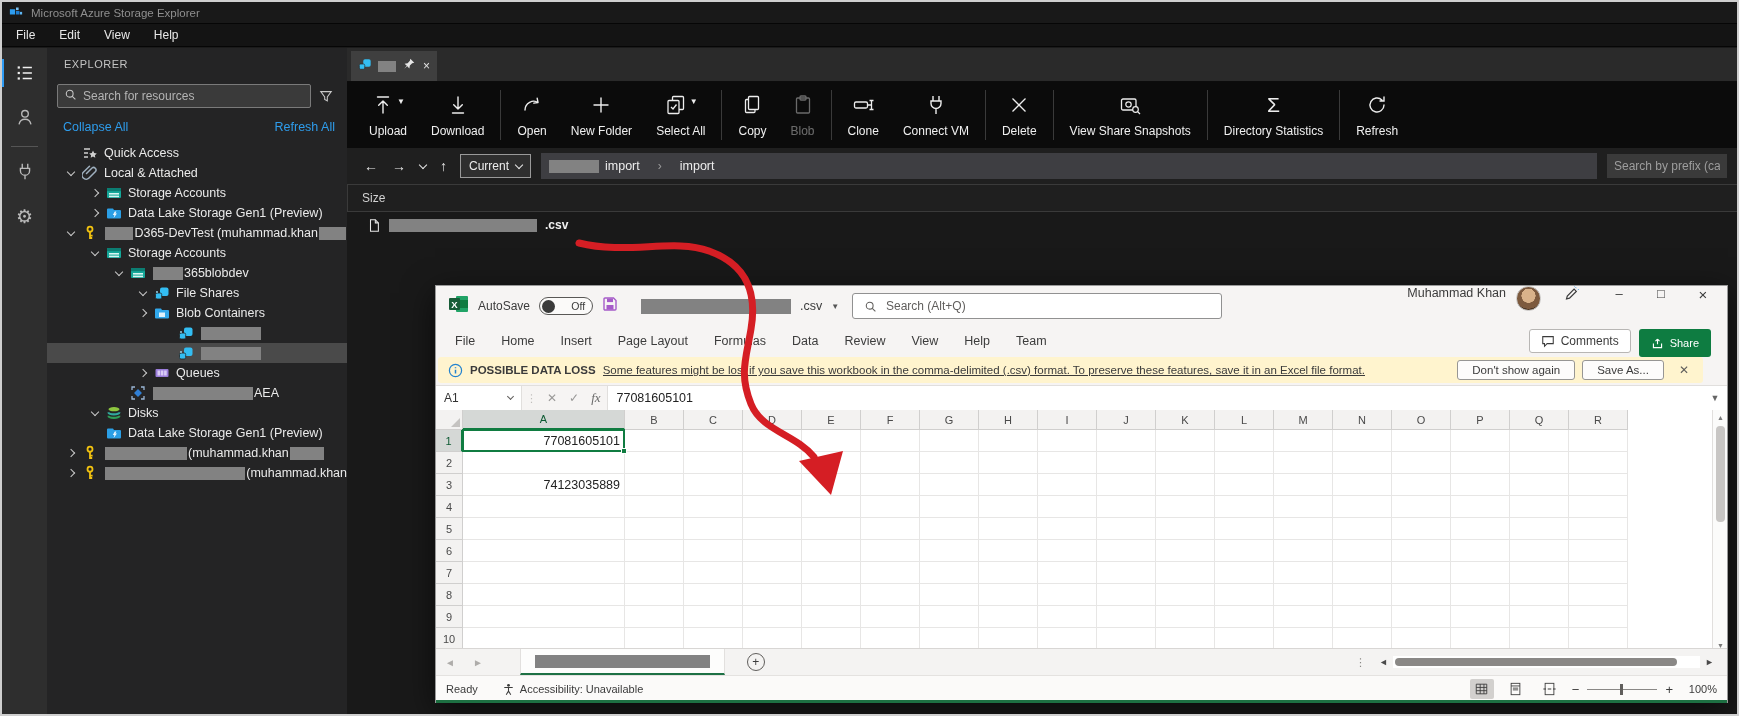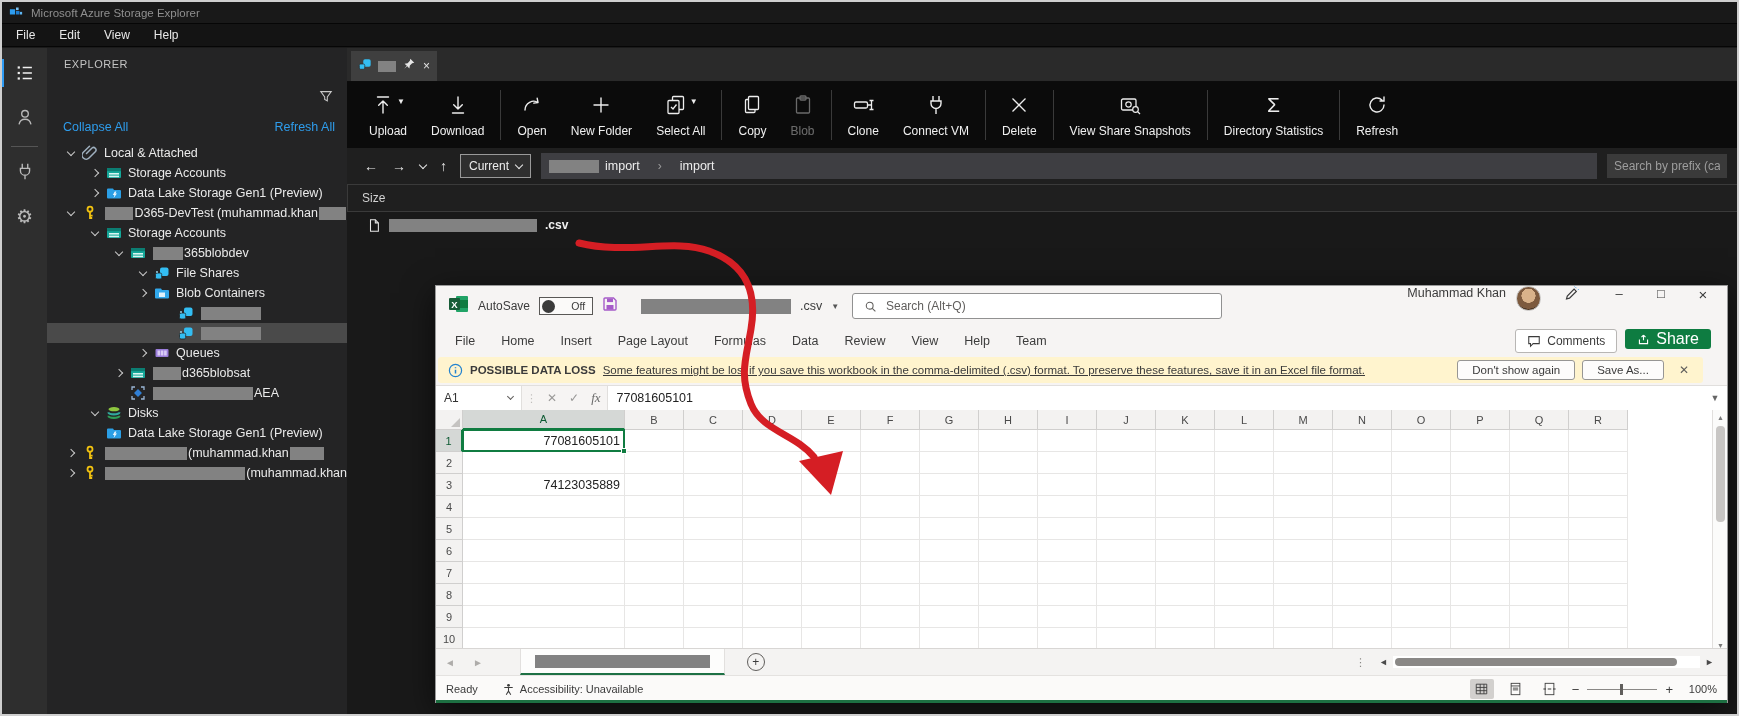--- a/index.html
+++ b/index.html
@@ -70,37 +70,37 @@
   .colsep { width:1px; height:100%; background:#3a3a3a; }
   .nh-size { flex:1; color:#d2d2d2; font-size:12px; padding-left:14px; }
   .filerow { height:26px; display:flex; align-items:center; padding-left:20px; gap:8px; }
   .filerow svg { width:14px; height:15px; }
   .filerow .ext { color:#f0f0f0; font-size:12px; font-weight:700; }
 
   
   .xl { position:absolute; left:433px; top:283px; width:1293px; height:418px; background:#f6f4f3; border:1px solid #9a9a9a; box-shadow:0 8px 30px rgba(0,0,0,.6); }
   .xl-title { position:relative; height:40px; display:flex; align-items:center; gap:9px; padding-left:12px; }
   .xl-title .asl { font-size:12px; color:#3b3b3b; }
-  .pill { width:54px; height:18px; border:1px solid #59585 6; border:1px solid #595856; border-radius:0; background:#fbfaf9; position:relative; cursor:pointer; }
+  .pill { width:54px; height:18px; border:1px solid #59585 6; border:1px solid #595856; border-radius:9px; background:#fbfaf9; position:relative; cursor:pointer; }
   .pill .knob { position:absolute; left:2px; top:1.5px; width:13px; height:13px; border-radius:50%; background:#3b3b3b; }
   .pill .st { position:absolute; right:7px; top:2px; font-size:10.5px; color:#3b3b3b; }
   .doc-ext { font-size:12.5px; color:#3b3b3b; }
   .tcaret2 { font-size:8px; color:#555; }
   .xl-search { position:absolute; left:416px; top:7px; width:370px; height:26px; background:#fff; border:1px solid #919191; border-radius:3px; display:flex; align-items:center; gap:9px; padding:0 11px; color:#605e5c; }
   .xl-search input { flex:1; border:none; outline:none; background:transparent; font-size:12px; color:#605e5c; }
   .xl-search input::placeholder { color:#605e5c; }
   .xl-right { position:absolute; right:14px; top:0; height:40px; display:flex; align-items:flex-start; gap:22px; }
   .xl-right .uname { font-size:12.5px; color:#3b3b3b; }
   .avatar { width:25px; height:25px; border-radius:50%; background:radial-gradient(circle at 50% 38%, #d9b28a 0 38%, #7d5a3e 39% 70%, #4e3826 71%); border:1px solid #c8c6c4; }
   .wctl { font-size:13px; color:#3b3b3b; width:20px; text-align:center; cursor:pointer; }
   .xl-ribbon { height:30px; display:flex; align-items:center; padding-left:6px; position:relative; }
   .rtab { font-size:12.5px; color:#3c3c3c; padding:0 13px; line-height:30px; cursor:pointer; }
   .xl-actions { position:absolute; right:16px; top:3px; display:flex; gap:8px; }
   .btn-comments { height:24px; display:flex; align-items:center; gap:6px; background:#fff; border:1px solid #b8b6b4; border-radius:3px; padding:0 11px; font-size:12px; color:#3b3b3b; cursor:pointer; }
-  .btn-share { height:20px; display:flex; align-items:center; gap:6px; background:#0e7c41; border-radius:3px; padding:0 12px; font-size:16px; color:#fff; cursor:pointer; }
+  .btn-share { height:28px; display:flex; align-items:center; gap:6px; background:#0e7c41; border-radius:3px; padding:0 12px; font-size:11px; color:#fff; cursor:pointer; }
 
   .xl-warn { height:26px; margin:1px 24px 2px 2px; background:#fff4ce; border-radius:3px; display:flex; align-items:center; gap:7px; padding:0 10px; }
   .xl-warn .wt { font-size:11.5px; font-weight:700; color:#3b3b3b; white-space:nowrap; }
   .xl-warn .wm { font-size:11.5px; color:#3b3b3b; text-decoration:underline; white-space:nowrap; overflow:hidden; text-overflow:ellipsis; cursor:pointer; }
   .wbtn { height:20px; background:#fdfcfb; border:1px solid #979694; border-radius:3px; font-size:11.5px; color:#3b3b3b; padding:0 14px; white-space:nowrap; display:flex; align-items:center; cursor:pointer; }
   .xl-warn .wx { font-size:12px; color:#5f5e5c; margin:0 4px 0 8px; cursor:pointer; }
 
   .xl-fbar { height:26px; background:#f6f4f3; border-top:1px solid #e1dfdd; border-bottom:1px solid #d6d4d2; display:flex; align-items:stretch; }
   .namebox { width:86px; background:#fff; display:flex; align-items:center; justify-content:space-between; padding:0 8px; font-size:12px; color:#333; border-right:1px solid #e1dfdd; }
   .fb-dots { display:flex; align-items:center; color:#c0bebc; font-size:11px; padding:0 4px; }
@@ -196,31 +196,48 @@
           <path d="M9 3v5M15 3v5M7 8h10v2.5a5 5 0 0 1-10 0zM12 15.5V20" fill="none" stroke="#b9b9b9" stroke-width="1.5"></path>
         </svg>
       </div>
       <div class="rail-item">
         <span class="gear-glyph">⚙</span>
       </div>
     </div>
 
   <div class="expl">
     <div class="expl-h">EXPLORER</div>
+    <div class="expl-search">
+      <span><svg width="13" height="13" viewBox="0 0 16 16">
+            <circle cx="7" cy="7" r="4.2" fill="none" stroke="#c9c9c9" stroke-width="1.3"></circle>
+            <path d="M10.2 10.2 14 14" stroke="#c9c9c9" stroke-width="1.3"></path>
+          </svg></span>
+      <input placeholder="Search for resources" style="">
+    </div>
     <div class="expl-funnel">
         <svg width="14" height="14" viewBox="0 0 16 16">
           <path d="M2 3h12L9.5 9v4.5l-3-1.5V9z" fill="none" stroke="#c9c9c9" stroke-width="1.2"></path>
         </svg>
       </div>
     <div class="expl-links">
       <span>Collapse All</span>
       <span>Refresh All</span>
     </div>
     <div class="tree" id="tree">
         <div class="trow" style="padding-left: 17px;">
+          <span class="chevbox"></span>
+          <span class="ticon">
+            <svg viewBox="0 0 16 16">
+              <path d="M2 4h6M2 8h4M2 12h4" stroke="#cfcfcf" stroke-width="1.4" fill="none"></path>
+              <path d="M11 5.6l1.2 2.4 2.6.4-1.9 1.8.4 2.6-2.3-1.2-2.3 1.2.4-2.6-1.9-1.8 2.6-.4z" fill="#cfcfcf"></path>
+            </svg>
+          </span>
+          <span>Quick Access</span>
+        </div>
+        <div class="trow" style="padding-left: 17px;">
           <span class="chevbox">
             <span class="chev down"></span>
           </span>
           <span class="ticon">
             <svg viewBox="0 0 16 16">
               <path d="M4.5 8.5 10 3a2.5 2.5 0 0 1 3.5 3.5L7 13a4 4 0 0 1-5.7-5.7L7.5 1.2" fill="none" stroke="#9fb0bf" stroke-width="1.5" stroke-linecap="round"></path>
             </svg>
           </span>
           <span>Local &amp; Attached</span>
         </div>
@@ -346,35 +363,20 @@
           </span>
           <span class="ticon">
             <svg viewBox="0 0 16 16">
               <rect x="1.5" y="4" width="13" height="8" rx="1" fill="#9b7ddb"></rect>
               <rect x="3.5" y="5.5" width="2.6" height="5" fill="#d9ccf5"></rect>
               <rect x="6.8" y="5.5" width="2.6" height="5" fill="#d9ccf5"></rect>
               <rect x="10.1" y="5.5" width="2.6" height="5" fill="#d9ccf5"></rect>
             </svg>
           </span>
           <span>Queues</span>
-        </div>
-        <div class="trow" style="padding-left: 65px;">
-          <span class="chevbox">
-            <span class="chev right"></span>
-          </span>
-          <span class="ticon">
-            <svg viewBox="0 0 16 16">
-              <rect x="1" y="3" width="14" height="10" rx="1" fill="#15a89a"></rect>
-              <rect x="1" y="3" width="14" height="3.2" fill="#0c7d72"></rect>
-              <rect x="3" y="8" width="10" height="1.6" fill="#d8f5f1"></rect>
-              <rect x="3" y="10.6" width="10" height="1.6" fill="#d8f5f1"></rect>
-            </svg>
-          </span>
-          <span class="redact" style="width: 28px; margin: 0px 1px;"></span>
-          <span>d365blobsat</span>
         </div>
         <div class="trow" style="padding-left: 65px;">
           <span class="chevbox"></span>
           <span class="ticon">
             <svg viewBox="0 0 16 16">
               <path d="M5 2H2v3M11 2h3v3M5 14H2v-3M11 14h3v-3" stroke="#9ab6d6" stroke-width="1.3" fill="none"></path>
               <rect x="5.2" y="5.2" width="5.6" height="5.6" transform="rotate(45 8 8)" fill="#2f7fd6"></rect>
             </svg>
           </span>
           <span class="redact" style="width: 100px; margin: 0px 1px;"></span>

